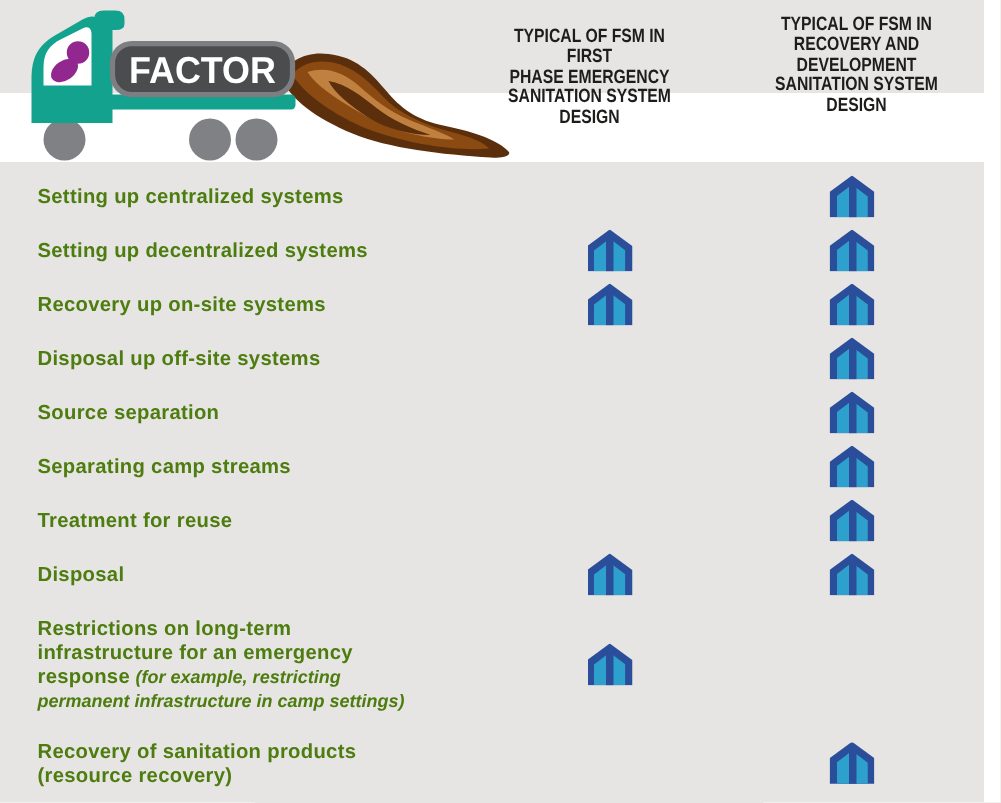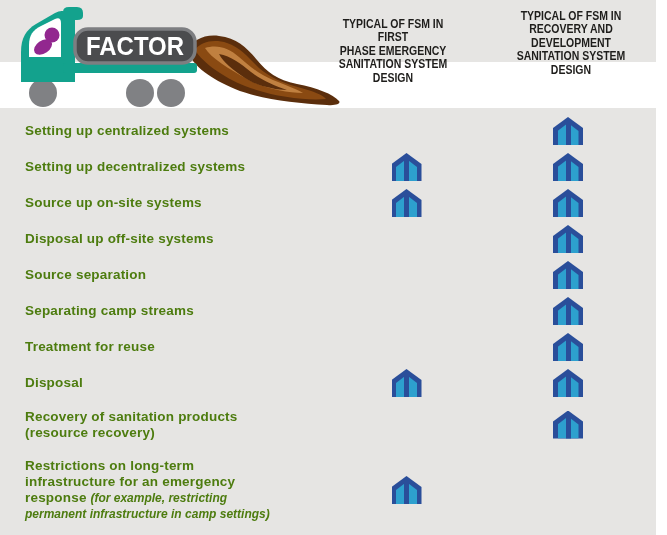--- a/index.html
+++ b/index.html
@@ -127,21 +127,21 @@
       <div class="row-label"><span class="wrap"><span class="main">Setting up decentralized systems</span> <span class="note"></span></span></div>
       <div class="cell c1" data-show="true">
           <span class="arrow"></span>
         </div>
       <div class="cell c2" data-show="true">
           <span class="arrow"></span>
         </div>
     </div>
 
     <div class="row h36">
-      <div class="row-label"><span class="wrap"><span class="main">Source up on-site systems</span> <span class="note"></span></span></div>
+      <div class="row-label"><span class="wrap"><span class="main">Recovery up on-site systems</span> <span class="note"></span></span></div>
       <div class="cell c1" data-show="true">
           <span class="arrow"></span>
         </div>
       <div class="cell c2" data-show="true">
           <span class="arrow"></span>
         </div>
     </div>
 
     <div class="row h36">
       <div class="row-label"><span class="wrap"><span class="main">Disposal up off-site systems</span> <span class="note"></span></span></div>
@@ -182,38 +182,38 @@
           <span class="arrow"></span>
         </div>
     </div>
 
     <div class="row h36">
       <div class="row-label"><span class="wrap"><span class="main">Disposal</span> <span class="note"></span></span></div>
       <div class="cell c1" data-show="true">
           <span class="arrow"></span>
         </div>
       <div class="cell c2" data-show="true">
+          <span class="arrow"></span>
+        </div>
+    </div>
+
+    <div class="row h84">
+      <div class="row-label"><span class="wrap"><span class="main">Restrictions on long-term infrastructure for an emergency response</span> <span class="note">(for example, restricting permanent infrastructure in camp settings)</span></span></div>
+      <div class="cell c1" data-show="true">
+          <span class="arrow"></span>
+        </div>
+      <div class="cell c2" data-show="false">
           <span class="arrow"></span>
         </div>
     </div>
 
     <div class="row h47">
       <div class="row-label"><span class="wrap"><span class="main">Recovery of sanitation products (resource recovery)</span> <span class="note"></span></span></div>
       <div class="cell c1" data-show="false">
           <span class="arrow"></span>
         </div>
       <div class="cell c2" data-show="true">
           <span class="arrow"></span>
         </div>
     </div>
 
-    <div class="row h84">
-      <div class="row-label"><span class="wrap"><span class="main">Restrictions on long-term infrastructure for an emergency response</span> <span class="note">(for example, restricting permanent infrastructure in camp settings)</span></span></div>
-      <div class="cell c1" data-show="true">
-          <span class="arrow"></span>
-        </div>
-      <div class="cell c2" data-show="false">
-          <span class="arrow"></span>
-        </div>
-    </div>
-
   </div>
 </div>
 
 </body></html>

